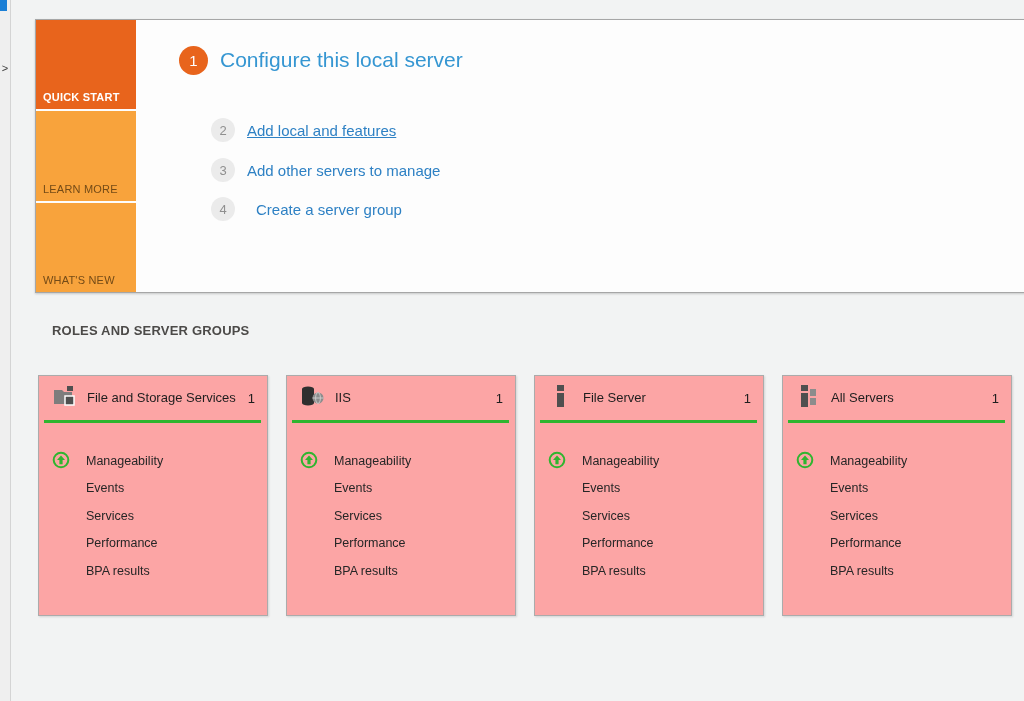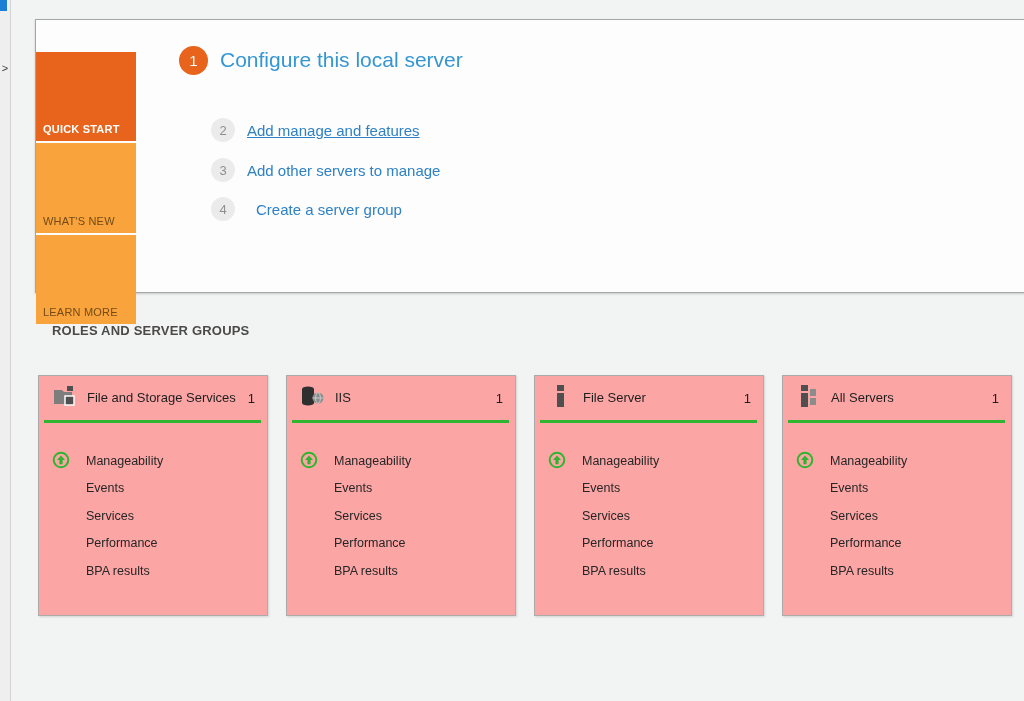--- a/index.html
+++ b/index.html
@@ -6,21 +6,21 @@
   body{font-family:"Liberation Sans","DejaVu Sans",sans-serif;}
   #screen{position:relative;width:1024px;height:701px;background:#f2f3f3;overflow:hidden;}
 
   
   .nav-rail{position:absolute;left:0;top:0;width:10px;height:701px;background:#efefef;border-right:1px solid #d4d4d4;}
   .accent-square{position:absolute;left:0;top:0;width:7px;height:11px;background:#1b7fd6;z-index:5;}
   .expand-chevron{position:absolute;left:0px;top:62px;width:10px;text-align:center;font-size:11px;color:#3c3c3c;cursor:pointer;z-index:6;}
 
   
   .welcome-panel{position:absolute;left:35px;top:19px;width:996px;height:272px;background:#fdfdfd;border:1px solid #a6a6a6;box-shadow:0 1px 2px rgba(0,0,0,0.18);}
-  .welcome-rail{position:absolute;left:0;top:0;width:100px;height:100%;display:flex;flex-direction:column;background:#fdfdfd;margin-top:32px;}
+  .welcome-rail{position:absolute;left:0;top:0;width:100px;height:100%;display:flex;flex-direction:column;background:#fdfdfd;}
   .rail-tab{flex:1;position:relative;cursor:pointer;}
   .rail-tab + .rail-tab{margin-top:2px;}
   .rail-tab.active{background:#e8641c;}
   .rail-tab.inactive{background:#f8a33c;}
   .rail-label{position:absolute;left:7px;bottom:6px;font-size:11px;letter-spacing:0.2px;}
   .rail-tab.active .rail-label{color:#ffffff;font-weight:bold;}
   .rail-tab.inactive .rail-label{color:#744b17;}
 
   
   .step-circle{position:absolute;border-radius:50%;display:flex;align-items:center;justify-content:center;}
@@ -58,35 +58,35 @@
   <div class="nav-rail"></div>
   <div class="expand-chevron">&gt;</div>
 
   <div class="welcome-panel">
 
     <div class="welcome-rail">
       <div class="rail-tab active">
         <span class="rail-label">QUICK START</span>
       </div>
       <div class="rail-tab inactive">
+        <span class="rail-label">LEARN MORE</span>
+      </div>
+      <div class="rail-tab inactive">
         <span class="rail-label">WHAT'S NEW</span>
-      </div>
-      <div class="rail-tab inactive">
-        <span class="rail-label">LEARN MORE</span>
       </div>
     </div>
 
     <div class="step1">
       <div class="step-circle">1</div>
       <div class="step-label">Configure this local server</div>
     </div>
 
     <div class="step-n step2">
       <div class="step-circle">2</div>
-      <div class="step-label">Add manage and features</div>
+      <div class="step-label">Add local and features</div>
     </div>
 
     <div class="step-n step3">
       <div class="step-circle">3</div>
       <div class="step-label">Add other servers to manage</div>
     </div>
 
     <div class="step-n step4">
       <div class="step-circle">4</div>
       <div class="step-label">Create a server group</div>

